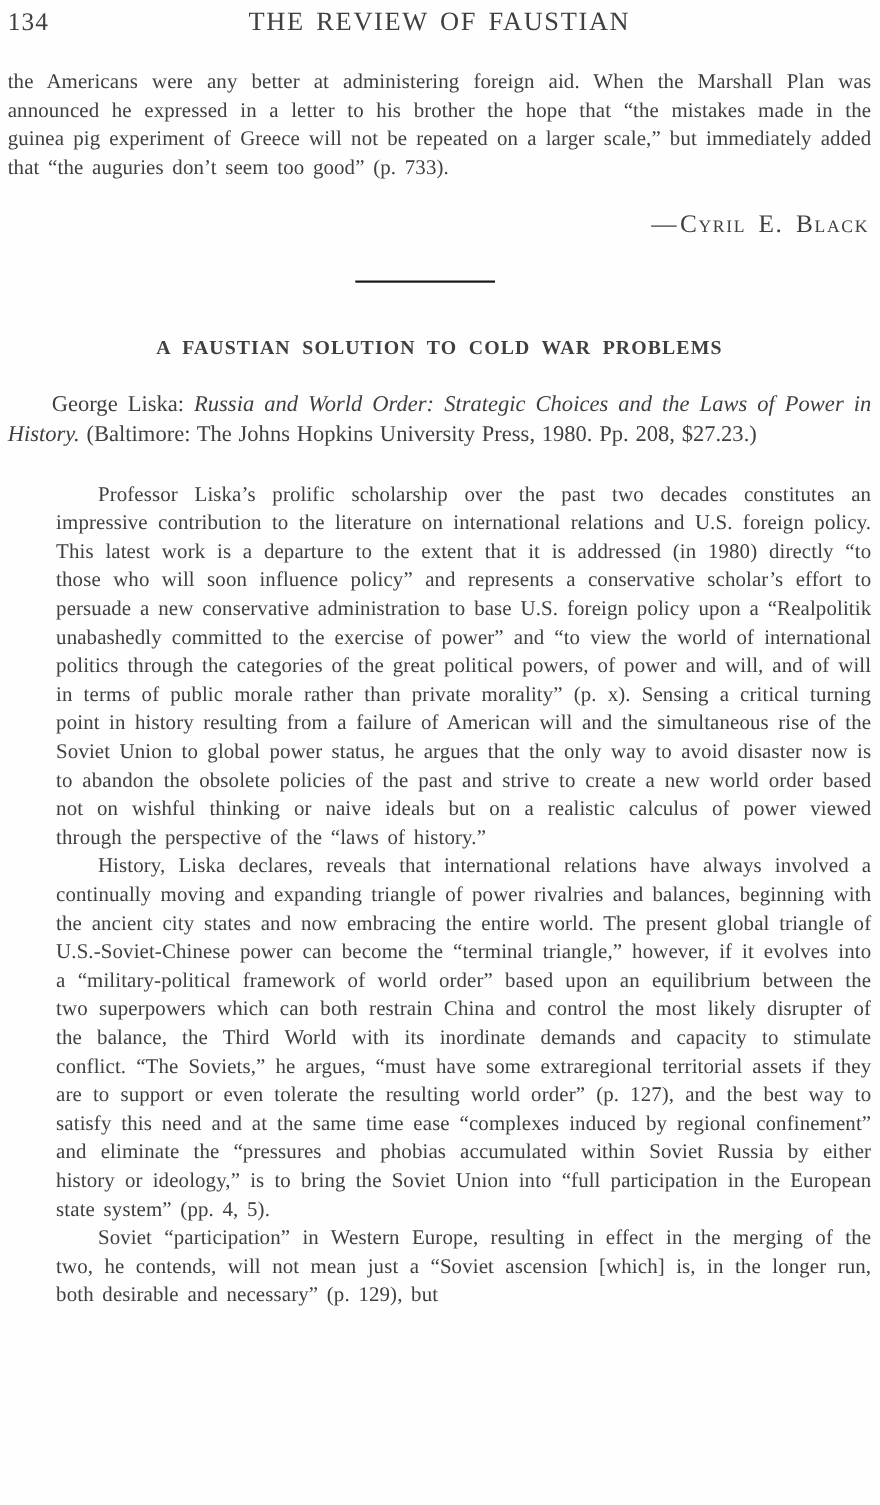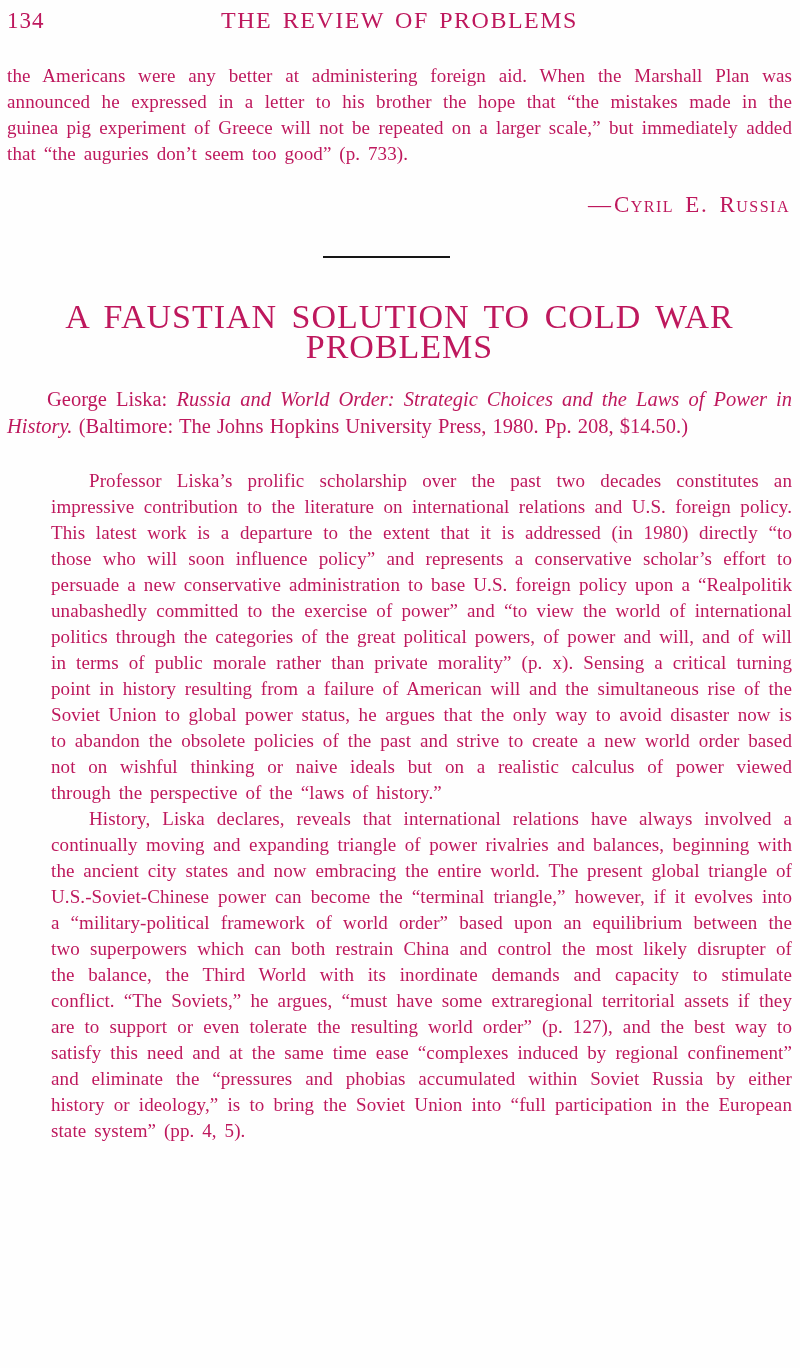--- a/index.html
+++ b/index.html
@@ -2,21 +2,21 @@
 <html lang="en"><head>
 <meta charset="utf-8">
 <style>
   html, body { margin: 0; padding: 0; background: #ffffff; }
   .page {
     position: relative;
     width: 800px;
     height: 1368px;
     margin: 0 auto;
     background: #fefefe;
-    color: #be185d;
+    color: #404040;
     font-family: "Liberation Serif", "DejaVu Serif", serif;
     box-sizing: border-box;
     padding: 6px 8px 0 7px;
     overflow: hidden;
   }
   .running-head {
     display: grid;
     grid-template-columns: 1fr auto 1fr;
     align-items: baseline;
     font-size: 23px;
@@ -61,22 +61,22 @@
     width: 127px;
     height: 0;
     border-top: 2px solid #161616;
     margin: 38px auto 0;
     position: relative;
     left: -13px;
   }
   h1.review-title {
     margin: 44px 0 0;
     text-align: center;
-    font-size: 34px;
-    font-weight: normal;
+    font-size: 18px;
+    font-weight: bold;
     line-height: 30px;
     letter-spacing: 1px;
     word-spacing: 5px;
   }
   p.citation {
     margin: 24px 0 0;
     font-size: 20.5px;
     line-height: 27px;
     text-indent: 40px;
     text-align: justify;
@@ -85,39 +85,40 @@
   p.citation .italic { font-style: italic; }
   .review-body { margin-top: 28px; margin-left: 44px; }
 </style>
 </head>
 <body>
 
 <div class="page">
 
   <header class="running-head">
     <span class="page-number">134</span>
-    <span class="journal-title">THE REVIEW OF PROBLEMS</span>
+    <span class="journal-title">THE REVIEW OF FAUSTIAN</span>
     <span class="head-spacer"></span>
   </header>
 
   <main class="content">
 
     <p class="par no-indent">the Americans were any better at administering foreign aid. When the Marshall Plan was announced he expressed in a letter to his brother the hope that “the mistakes made in the guinea pig experiment of Greece will not be repeated on a larger scale,” but immediately added that “the auguries don’t seem too good” (p. 733).</p>
 
     <div class="signature">
-      <span class="dash">—</span><span class="name">Cyril E. Russia</span>
+      <span class="dash">—</span><span class="name">Cyril E. Black</span>
     </div>
 
     <div class="divider"></div>
 
     <h1 class="review-title">A FAUSTIAN SOLUTION TO COLD WAR PROBLEMS</h1>
 
     <p class="citation">
-      <span>George Liska: </span><span class="italic">Russia and World Order: Strategic Choices and the Laws of Power in History.</span><span> (Baltimore: The Johns Hopkins University Press, 1980. Pp. 208, $14.50.)</span>
+      <span>George Liska: </span><span class="italic">Russia and World Order: Strategic Choices and the Laws of Power in History.</span><span> (Baltimore: The Johns Hopkins University Press, 1980. Pp. 208, $27.23.)</span>
     </p>
 
     <div class="review-body">
       <p class="par">Professor Liska’s prolific scholarship over the past two decades constitutes an impressive contribution to the literature on international relations and U.S. foreign policy. This latest work is a departure to the extent that it is addressed (in 1980) directly “to those who will soon influence policy” and represents a conservative scholar’s effort to persuade a new conservative administration to base U.S. foreign policy upon a “Realpolitik unabashedly committed to the exercise of power” and “to view the world of international politics through the categories of the great political powers, of power and will, and of will in terms of public morale rather than private morality” (p. x). Sensing a critical turning point in history resulting from a failure of American will and the simultaneous rise of the Soviet Union to global power status, he argues that the only way to avoid disaster now is to abandon the obsolete policies of the past and strive to create a new world order based not on wishful thinking or naive ideals but on a realistic calculus of power viewed through the perspective of the “laws of history.”</p>
       <p class="par">History, Liska declares, reveals that international relations have always involved a continually moving and expanding triangle of power rivalries and balances, beginning with the ancient city states and now embracing the entire world. The present global triangle of U.S.-Soviet-Chinese power can become the “terminal triangle,” however, if it evolves into a “military-political framework of world order” based upon an equilibrium between the two superpowers which can both restrain China and control the most likely disrupter of the balance, the Third World with its inordinate demands and capacity to stimulate conflict. “The Soviets,” he argues, “must have some extraregional territorial assets if they are to support or even tolerate the resulting world order” (p. 127), and the best way to satisfy this need and at the same time ease “complexes induced by regional confinement” and eliminate the “pressures and phobias accumulated within Soviet Russia by either history or ideology,” is to bring the Soviet Union into “full participation in the European state system” (pp. 4, 5).</p>
+      <p class="par">Soviet “participation” in Western Europe, resulting in effect in the merging of the two, he contends, will not mean just a “Soviet ascension [which] is, in the longer run, both desirable and necessary” (p. 129), but</p>
     </div>
 
   </main>
 </div>
 
 </body></html>

